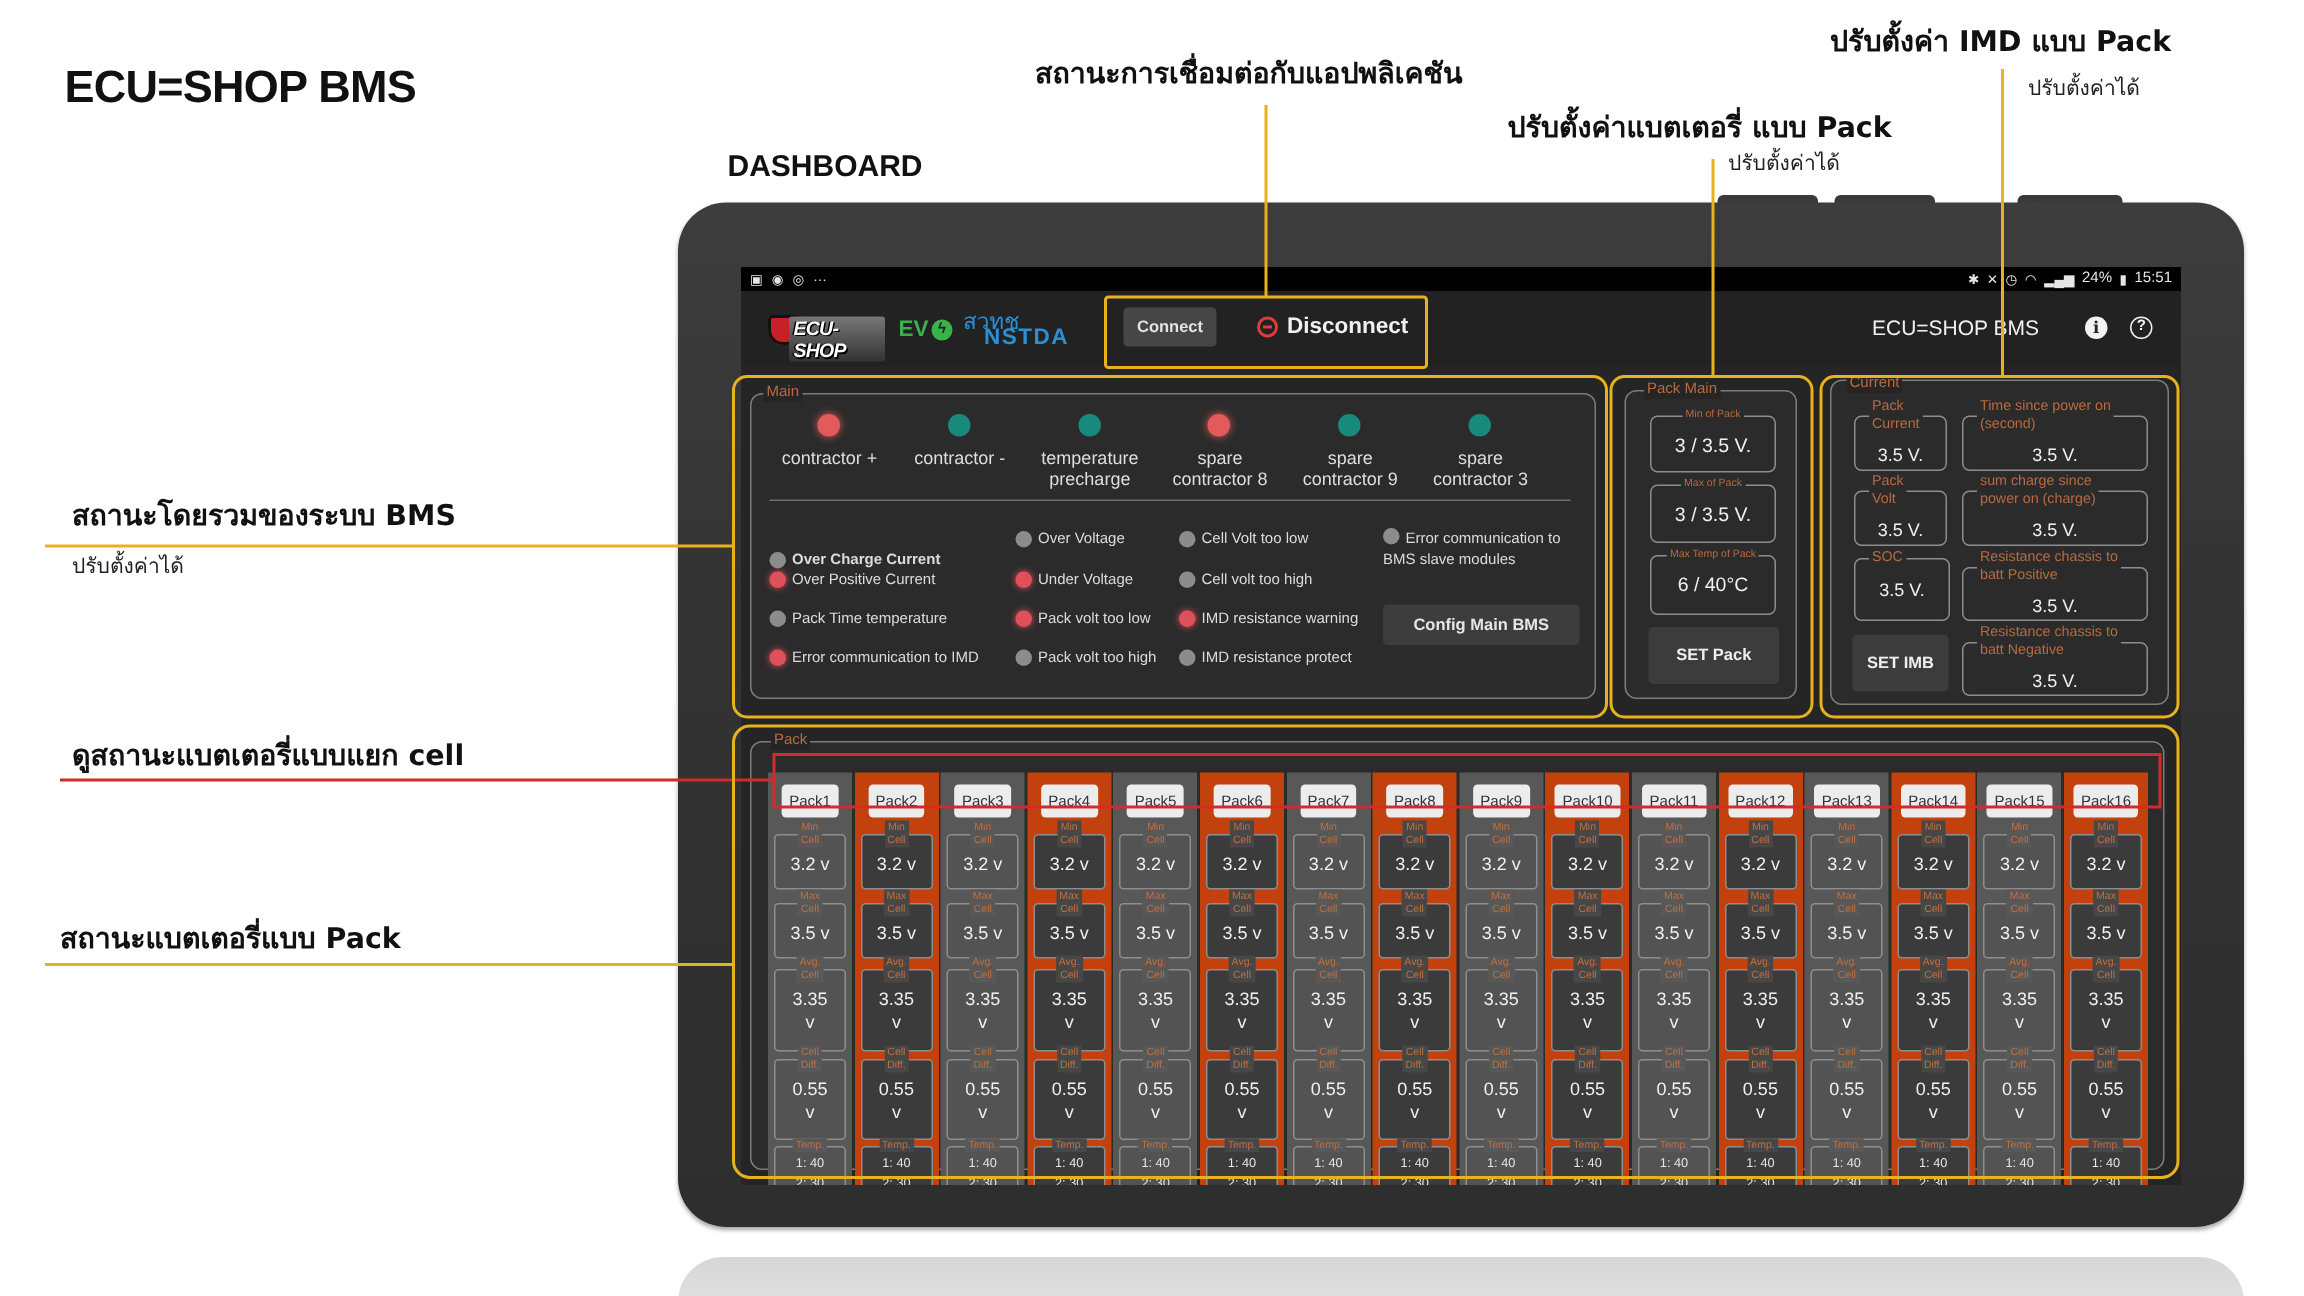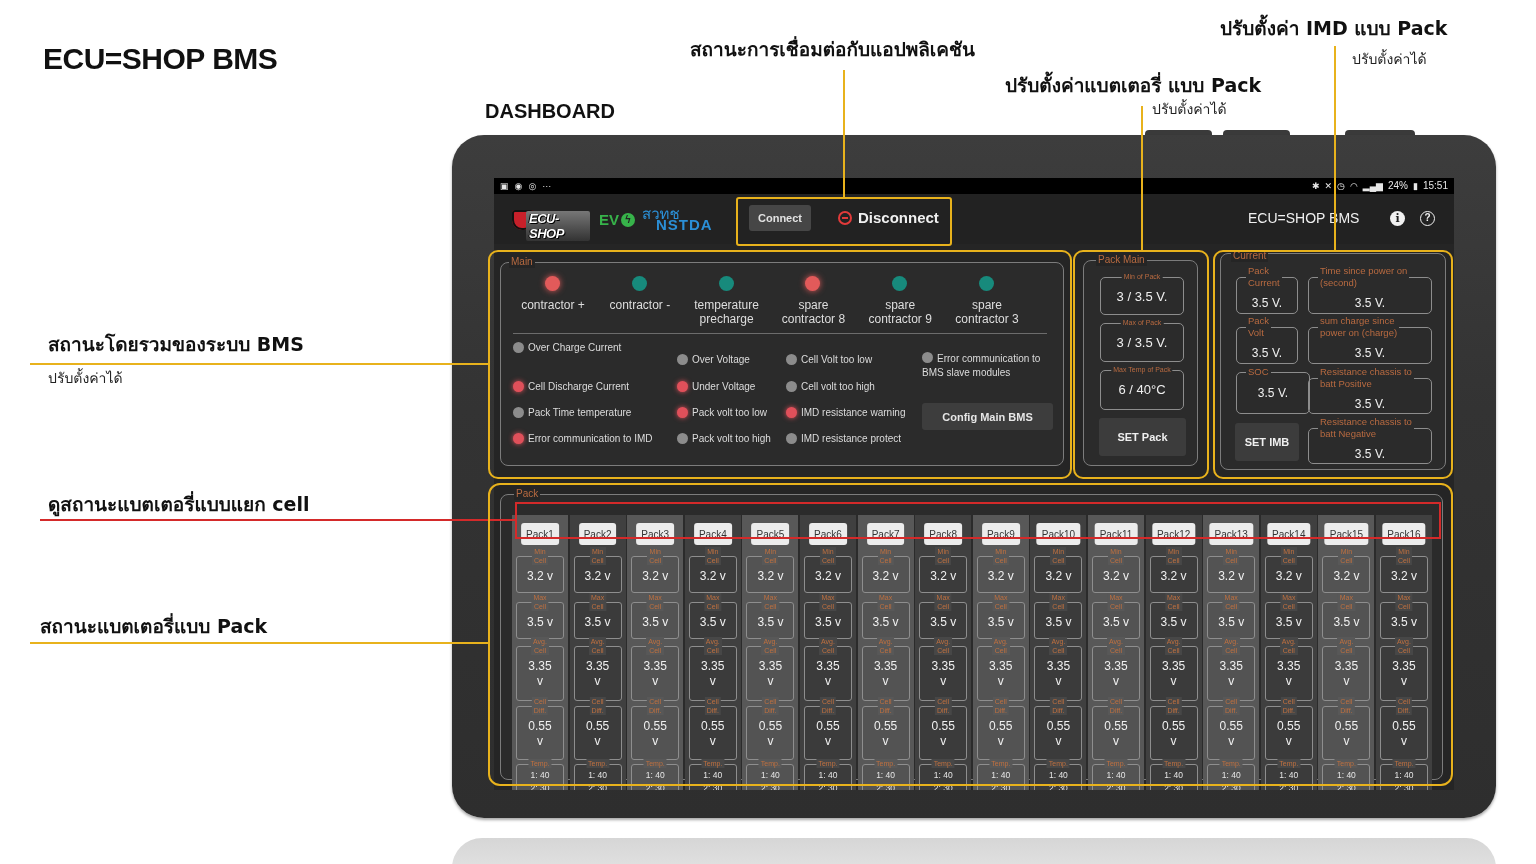--- a/index.html
+++ b/index.html
@@ -72,21 +72,21 @@
 .pm-box .fval{top:11px;font-size:13px;line-height:16px}
 
 
 .cur-box .flg{left:9px;font-size:9.5px;line-height:12px;background:#2b2b2b}
 .cur-box .fval{font-size:12px;line-height:14px}
 
 
 .pack-cols{position:absolute;left:11px;top:4px;width:922px;height:282px}
 .pack-col{position:absolute;top:0;width:56px;height:282px}
 .pack-col.odd{background:#585858}
-.pack-col.even{background:#404040}
+.pack-col.even{background:#c2410c}
 .pack-btn{position:absolute;left:50%;transform:translateX(-50%);top:8px;height:22px;padding:0 5px;background:#ececec;border:none;border-radius:3px;color:#333;font-size:10px;font-family:"Liberation Sans",sans-serif;white-space:nowrap}
 .pbox{position:absolute;left:4px;width:48px;border:1.3px solid #8e8e8e;border-radius:3px}
 .pack-col.odd .pbox{background:#535353}
 .pack-col.even .pbox{background:#3b3b3b}
 .pbox .plab{position:absolute;left:50%;transform:translateX(-50%);font-size:7px;line-height:9px;color:#c0703f;text-align:center;padding:0 2px;white-space:nowrap}
 .pack-col.odd .plab{background:#585858}
 .pack-col.even .plab{background:#474747}
 .pbox .pv{position:absolute;left:0;width:100%;text-align:center;color:#f0f0f0;font-size:12px;line-height:14px;white-space:nowrap}
 .pbox .pt{position:absolute;left:0;width:100%;text-align:center;color:#e6e6e6;font-size:8.5px;line-height:13px;white-space:nowrap}
 
@@ -182,27 +182,27 @@
           <span class="lamp" style="background:#178a7c;box-shadow:none"></span>
           <span class="clabel"><span>spare</span><br><span>contractor 9</span></span>
         </div>
         <div class="contactor" style="left: 441px;">
           <span class="lamp" style="background:#178a7c;box-shadow:none"></span>
           <span class="clabel"><span>spare</span><br><span>contractor 3</span></span>
         </div>
       </div>
     <div class="divider"></div>
     <div id="alarms">
-        <div class="alarm" style="left: 12px; top: 77px;">
+        <div class="alarm" style="left: 12px; top: 103px; font-weight: bold;">
           <span class="dot" style="background:#8c8c8c;box-shadow:none"></span>
           <span>Over Charge Current</span>
         </div>
         <div class="alarm" style="left: 12px; top: 116px;">
           <span class="dot" style="background:#e0505a;box-shadow:0 0 5px #e0505a"></span>
-          <span>Cell Discharge Current</span>
+          <span>Over Positive Current</span>
         </div>
         <div class="alarm" style="left: 12px; top: 142px;">
           <span class="dot" style="background:#8c8c8c;box-shadow:none"></span>
           <span>Pack Time temperature</span>
         </div>
         <div class="alarm" style="left: 12px; top: 168px;">
           <span class="dot" style="background:#e0505a;box-shadow:0 0 5px #e0505a"></span>
           <span>Error communication to IMD</span>
         </div>
         <div class="alarm" style="left: 176px; top: 89px;">
@@ -263,21 +263,21 @@
     <span class="plegend" style="left:10px;top:-4px">Current</span>
 
     <div class="fbox cur-box" style="left:15px;top:23px;width:62px;height:37px">
       <span class="flg" style="top:-13px"><span>Pack</span><br><span>Current</span></span>
       <span class="fval" style="top:18px">3.5 V.</span>
     </div>
     <div class="fbox cur-box" style="left:15px;top:73px;width:62px;height:37px">
       <span class="flg" style="top:-13px"><span>Pack</span><br><span>Volt</span></span>
       <span class="fval" style="top:18px">3.5 V.</span>
     </div>
-    <div class="fbox cur-box" style="left:15px;top:118px;width:74px;height:42px">
+    <div class="fbox cur-box" style="left:15px;top:118px;width:64px;height:42px">
       <span class="flg" style="top:-7px">SOC</span>
       <span class="fval" style="top:13px">3.5 V.</span>
     </div>
     <button class="btn-set" style="left:14px;top:169px;width:64px;height:38px">SET IMB</button>
 
     <div class="fbox cur-box" style="left:87px;top:23px;width:124px;height:37px">
       <span class="flg" style="top:-13px"><span>Time since power on</span><br><span>(second)</span></span>
       <span class="fval" style="top:18px">3.5 V.</span>
     </div>
     <div class="fbox cur-box" style="left:87px;top:73px;width:124px;height:37px">

